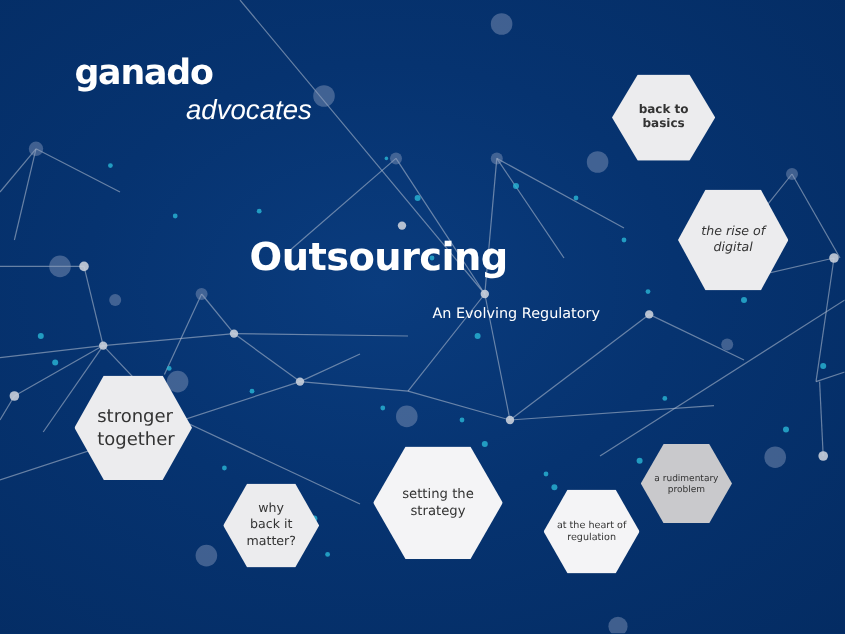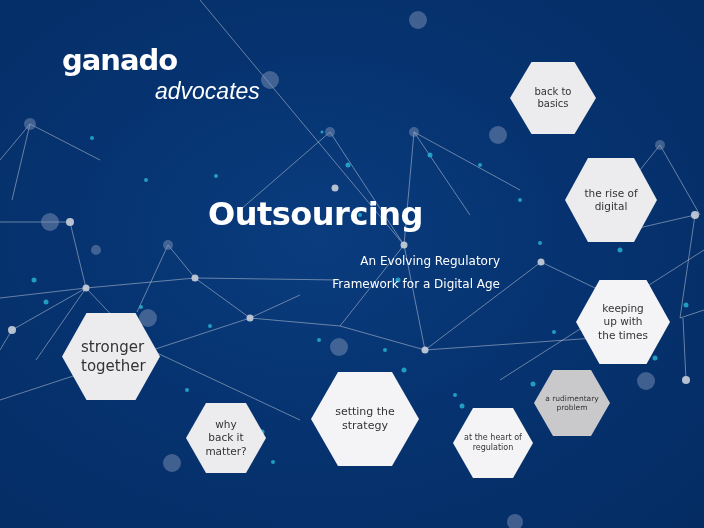--- a/index.html
+++ b/index.html
@@ -131,31 +131,27 @@
   </svg>
 
   <div class="logo">
     <div class="logo-main">ganado</div>
     <div class="logo-sub">advocates</div>
   </div>
 
   <div class="title">Outsourcing</div>
   <div class="subtitle">
     <div>An Evolving Regulatory</div>
-    <div>Framework for a Digital Age</div>
   </div>
 
   <div class="hex" style="left:510px;top:62px;width:86px;height:72px;font-size:10px;">
-    <span style="width:50px;">back to basics</span>
+    <span style="width:50px;font-weight:bold;">back to basics</span>
   </div>
   <div class="hex" style="left:565px;top:158px;width:92px;height:84px;font-size:10.5px;">
-    <span style="width:56px;">the rise of digital</span>
-  </div>
-  <div class="hex white" style="left:576px;top:280px;width:94px;height:84px;font-size:10.5px;">
-    <span style="width:52px;">keeping up with the times</span>
+    <span style="width:56px;font-style:italic;">the rise of digital</span>
   </div>
   <div class="hex grey" style="left:534px;top:370px;width:76px;height:66px;font-size:7.5px;">
     <span style="width:62px;">a rudimentary problem</span>
   </div>
   <div class="hex" style="left:62px;top:313px;width:98px;height:87px;font-size:15px;">
     <span style="width:60px;">stronger together</span>
   </div>
   <div class="hex" style="left:186px;top:403px;width:80px;height:70px;font-size:10.5px;">
     <span style="width:46px;">why back it matter?</span>
   </div>

